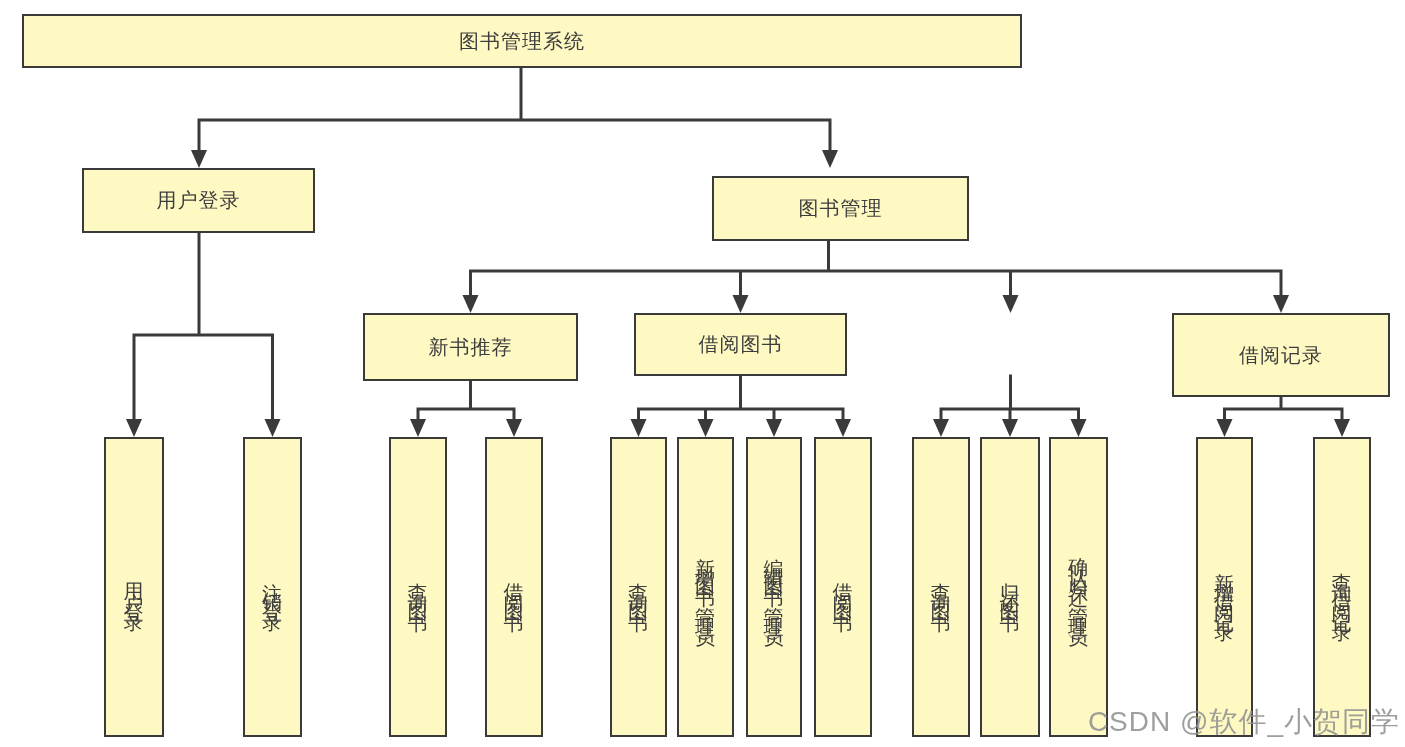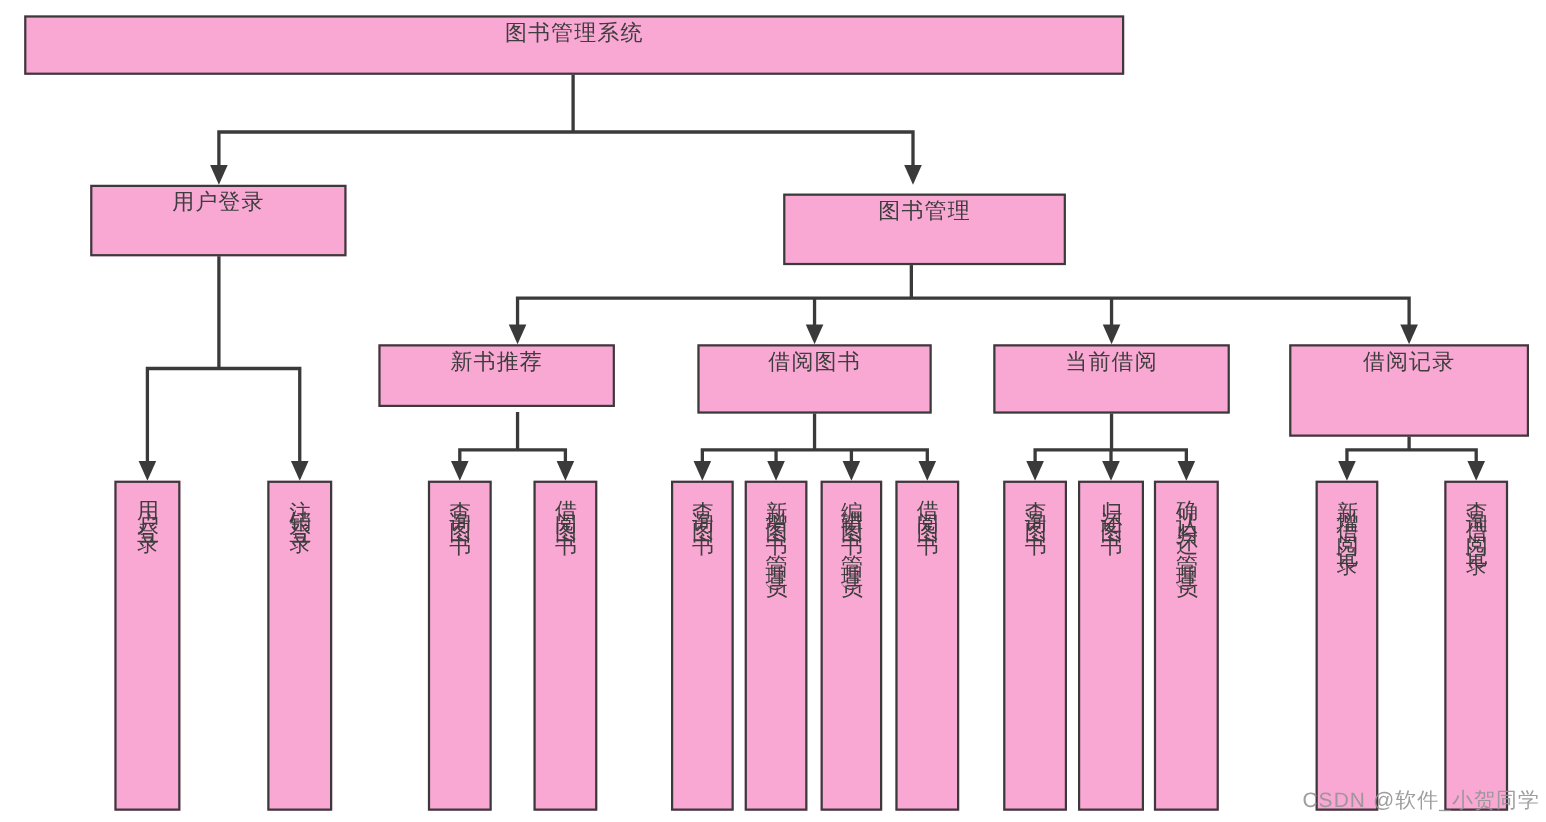--- a/index.html
+++ b/index.html
@@ -7,38 +7,38 @@
     position:relative;
     width:1405px;height:747px;
     background:#ffffff;
     font-family:"Liberation Sans","DejaVu Sans",sans-serif;
     overflow:hidden;
   }
   .node{
     position:absolute;
     box-sizing:border-box;
     border:2.5px solid #3a3a3a;
-    background:#f9a8d4;
-    display:flex;align-items:flex-start;justify-content:center;
+    background:#fef9c3;
+    display:flex;align-items:center;justify-content:center;
     color:#3d3d3d;
     z-index:2;
   }
   .node.h{font-size:20px;letter-spacing:1px;}
   .node.v{font-size:20px;}
   .node.v span{
     writing-mode:vertical-lr;
     letter-spacing:10px;
     line-height:1;
     display:block;
   }
   svg.wires{position:absolute;left:0;top:0;z-index:1;}
   .watermark{
     position:absolute;
     right:5px;bottom:6px;
-    font-size:19px;
+    font-size:28px;
     color:rgba(148,148,148,0.9);
     letter-spacing:1px;
     z-index:5;
     white-space:nowrap;
   }
 </style>
 </head>
 <body>
 
 <div class="canvas">
@@ -101,28 +101,25 @@
     <span>图书管理系统</span>
   </div>
 
   <div class="node h" style="left:82px;top:168px;width:233px;height:65px">
     <span>用户登录</span>
   </div>
   <div class="node h" style="left:712px;top:176px;width:257px;height:65px">
     <span>图书管理</span>
   </div>
 
-  <div class="node h" style="left:344px;top:313px;width:215px;height:57px">
+  <div class="node h" style="left:363px;top:313px;width:215px;height:68px">
     <span>新书推荐</span>
   </div>
   <div class="node h" style="left:634px;top:313px;width:213px;height:63px">
     <span>借阅图书</span>
-  </div>
-  <div class="node h" style="left:903px;top:313px;width:215px;height:63px">
-    <span>当前借阅</span>
   </div>
   <div class="node h" style="left:1172px;top:313px;width:218px;height:84px">
     <span>借阅记录</span>
   </div>
 
   <div class="node v" style="left:104px;top:437px;width:60px;height:300px">
     <span>用户登录</span>
   </div>
   <div class="node v" style="left:243px;top:437px;width:59px;height:300px">
     <span>注销登录</span>

